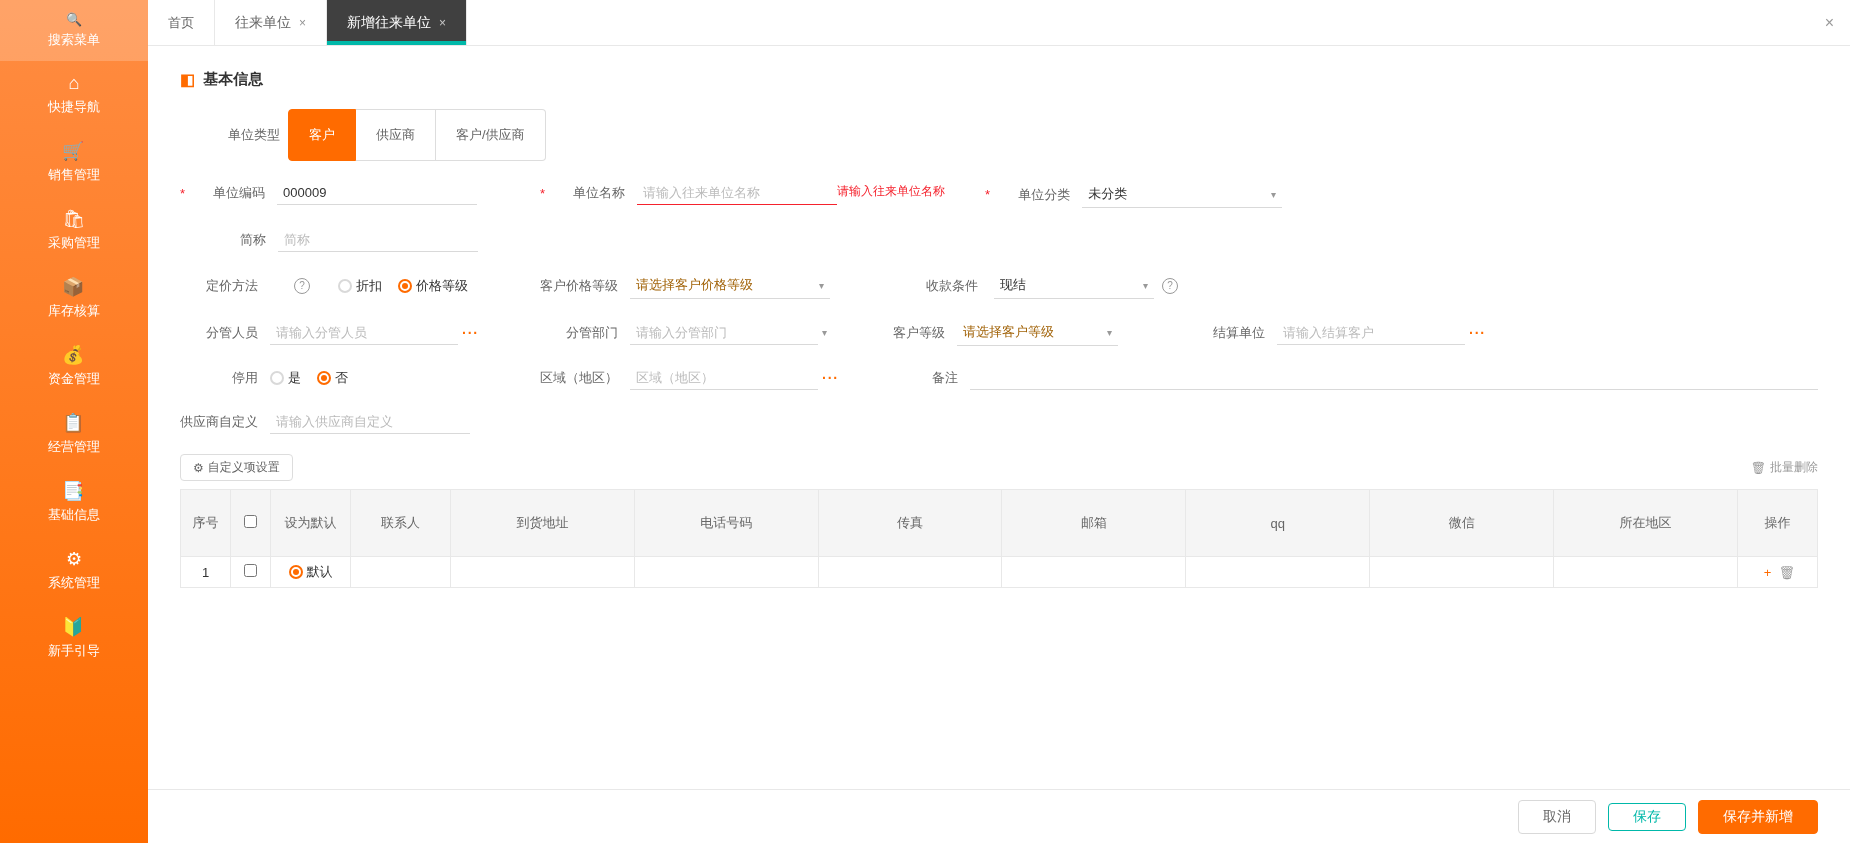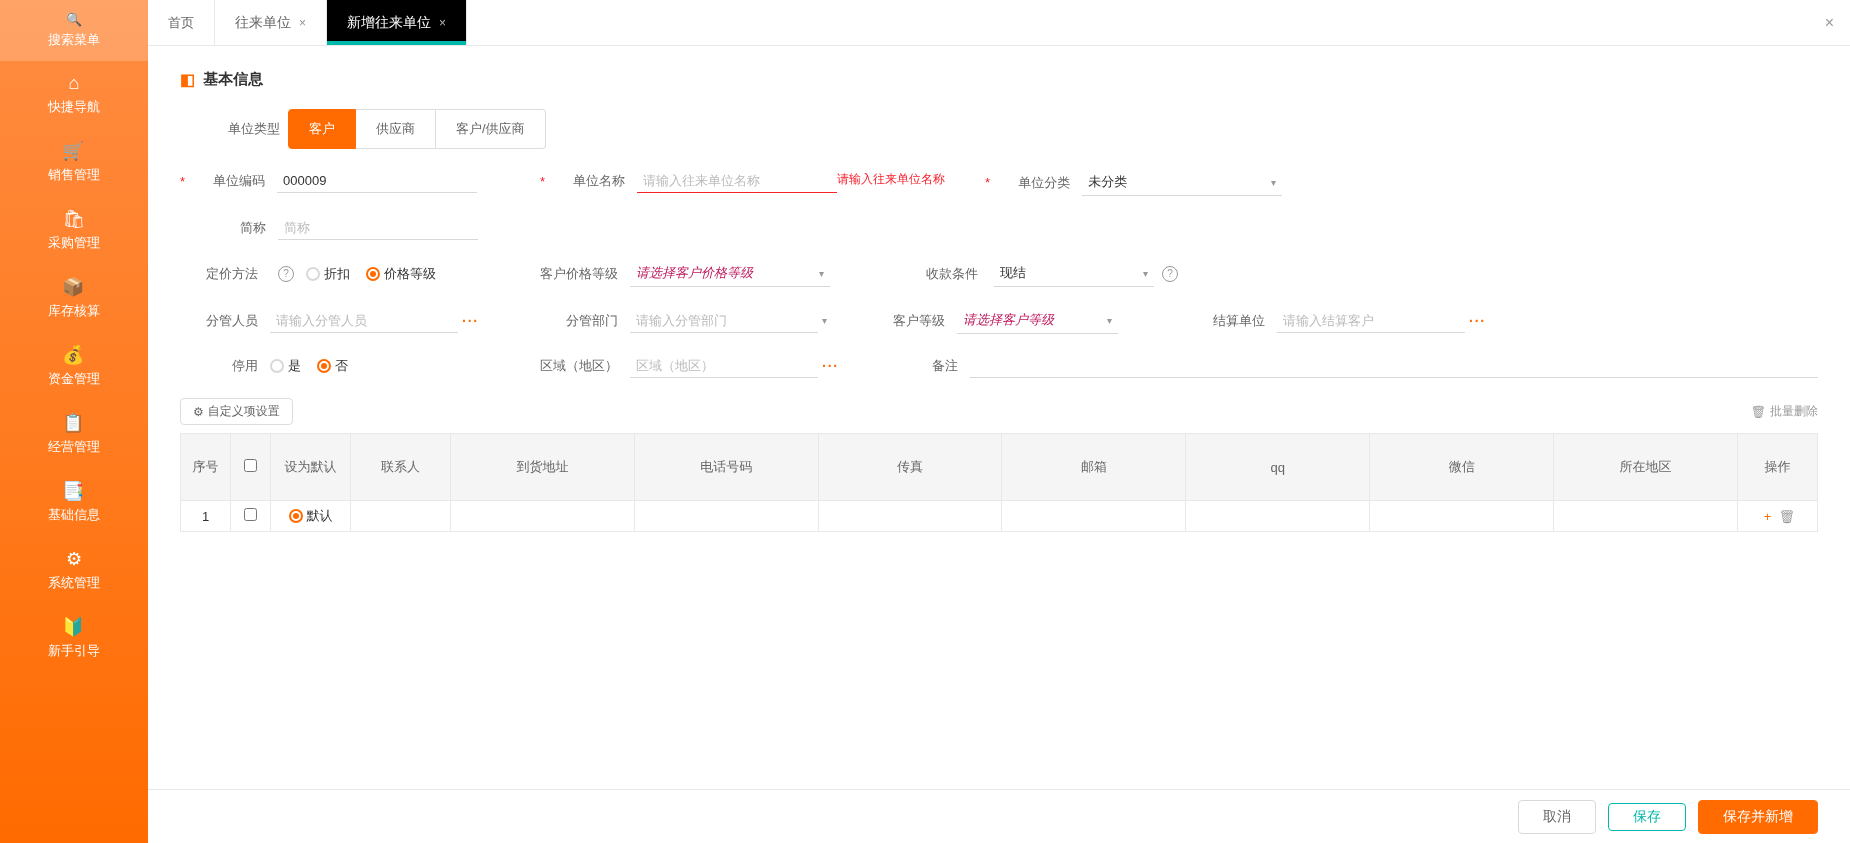--- a/index.html
+++ b/index.html
@@ -13,54 +13,54 @@
     .sidebar-item { width: 100%; display: flex; flex-direction: column; align-items: center; padding: 12px 0; cursor: pointer; color: #fff; font-size: 13px; gap: 4px; }
     .sidebar-item .icon { font-size: 18px; }
     .sidebar-search { background: rgba(255,255,255,0.2); width: 100%; padding: 12px 0; display: flex; flex-direction: column; align-items: center; gap: 4px; cursor: pointer; color: #fff; }
 
     
     .main-area { flex: 1; display: flex; flex-direction: column; background: #f0f2f5; }
 
     
     .tab-bar { background: #fff; display: flex; align-items: center; height: 46px; border-bottom: 1px solid #e8e8e8; padding-left: 0; position: relative; }
     .tab-item { height: 100%; display: flex; align-items: center; padding: 0 20px; cursor: pointer; color: #666; font-size: 14px; border-right: 1px solid #e8e8e8; gap: 8px; }
-    .tab-item.active { background: #000000; color: #fff; }
+    .tab-item.active { background: #404040; color: #fff; }
     .tab-item .tab-close { font-size: 12px; opacity: 0.7; cursor: pointer; }
     .tab-home { padding: 0 20px; height: 100%; display: flex; align-items: center; color: #666; cursor: pointer; border-right: 1px solid #e8e8e8; }
     .tab-close-all { position: absolute; right: 16px; color: #999; cursor: pointer; font-size: 16px; }
 
     
     .content { flex: 1; overflow-y: auto; background: #fff; margin: 0; padding: 24px 32px; }
 
     
     .section-title { display: flex; align-items: center; gap: 8px; font-size: 15px; font-weight: bold; color: #333; margin-bottom: 20px; }
     .section-icon { color: #ff6b00; font-size: 16px; }
 
     
     .form-section { padding: 0; }
 
     .unit-type-row { display: flex; align-items: center; margin-bottom: 20px; }
     .unit-type-label { width: 100px; text-align: right; margin-right: 8px; color: #666; }
     .btn-group { display: flex; gap: 0; }
-    .btn-type { padding: 10px 20px; border: 1px solid #ddd; cursor: pointer; font-size: 13px; background: #fff; color: #666; }
+    .btn-type { padding: 16px 20px; border: 1px solid #ddd; cursor: pointer; font-size: 13px; background: #fff; color: #666; }
     .btn-type:first-child { border-radius: 4px 0 0 4px; }
     .btn-type:last-child { border-radius: 0 4px 4px 0; }
     .btn-type.active { background: #ff6b00; border-color: #ff6b00; color: #fff; }
     .btn-type:not(:first-child) { border-left: none; }
 
     .form-row { display: flex; align-items: flex-start; margin-bottom: 20px; gap: 0; }
     .form-field { display: flex; align-items: center; flex: 1; gap: 0; }
     .form-label { color: #666; white-space: nowrap; text-align: right; padding-right: 12px; min-width: 90px; }
     .required-star { color: #f5222d; margin-right: 2px; }
     .form-input { border: none; border-bottom: 1px solid #d9d9d9; padding: 4px 6px; font-size: 13px; color: #333; background: transparent; outline: none; min-width: 180px; }
     .form-input::placeholder { color: #bbb; }
     .form-input.error { border-bottom-color: #f5222d; }
     .error-msg { color: #f5222d; font-size: 12px; margin-top: 2px; display: block; }
     .form-select { border: none; border-bottom: 1px solid #d9d9d9; padding: 4px 6px; font-size: 13px; color: #333; background: transparent; outline: none; min-width: 180px; display: flex; align-items: center; justify-content: space-between; cursor: pointer; }
-    .select-placeholder { color: #be185d; font-style: italic; }
+    .select-placeholder { color: #a16207; }
     .select-value { color: #333; }
     .chevron { color: #999; font-size: 10px; margin-left: 8px; }
 
     .field-with-error { display: flex; flex-direction: row; }
 
     
     .radio-group { display: flex; align-items: center; gap: 16px; }
     .radio-item { display: flex; align-items: center; gap: 4px; cursor: pointer; }
     .radio-circle { width: 14px; height: 14px; border-radius: 50%; border: 2px solid #d9d9d9; display: flex; align-items: center; justify-content: center; }
     .radio-circle.checked { border-color: #ff6b00; }
@@ -214,21 +214,21 @@
         <div class="form-row">
           <div class="form-field" style="flex:0 0 auto; min-width: 320px;">
             <span style="width:8px; display:inline-block;"></span>
             <span class="form-label">简称</span>
             <input class="form-input" type="text" style="min-width: 200px;" placeholder="简称">
           </div>
         </div>
 
         <div class="form-row" style="align-items:center; gap:0;">
 
-          <div class="form-field" style="flex:0 0 auto; min-width:320px; gap:4px;">
+          <div class="form-field" style="flex:0 0 auto; min-width:320px; gap:20px;">
             <span class="form-label">定价方法</span>
             <span class="hint-icon">?</span>
             <div class="radio-group" style="margin-left:8px;">
               <label class="radio-item">
                 <div class="radio-circle"></div>
                 <span>折扣</span>
               </label>
               <label class="radio-item">
                 <div class="radio-circle checked"></div>
                 <span>价格等级</span>
@@ -312,20 +312,26 @@
             <span class="ellipsis-btn">···</span>
           </div>
           <div style="width:40px;"></div>
 
           <div class="form-field" style="flex:1;">
             <span class="form-label">备注</span>
             <input class="form-input" type="text" style="flex: 1 1 0%; min-width: 200px;">
           </div>
         </div>
 
+        <div class="form-row" style="align-items:center;">
+          <div class="form-field" style="flex:0 0 auto; min-width:320px;">
+            <span class="form-label">供应商自定义</span>
+            <input class="form-input" type="text" style="min-width: 200px;" placeholder="请输入供应商自定义">
+          </div>
+        </div>
 
         <div class="table-section">
           <div class="table-actions">
             <button class="custom-setting-btn">
               <span>⚙</span>
               <span>自定义项设置</span>
             </button>
             <div class="batch-delete">
               <span>🗑</span>
               <span>批量删除</span>

